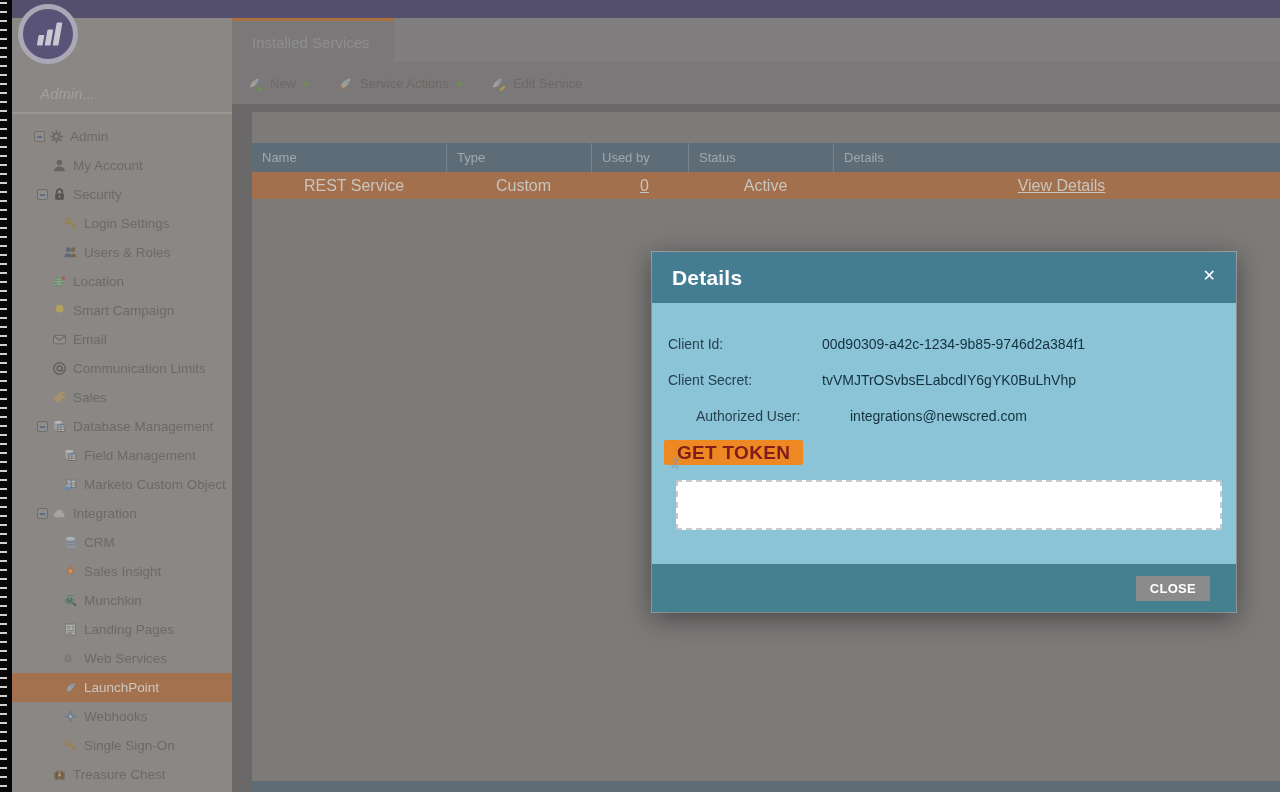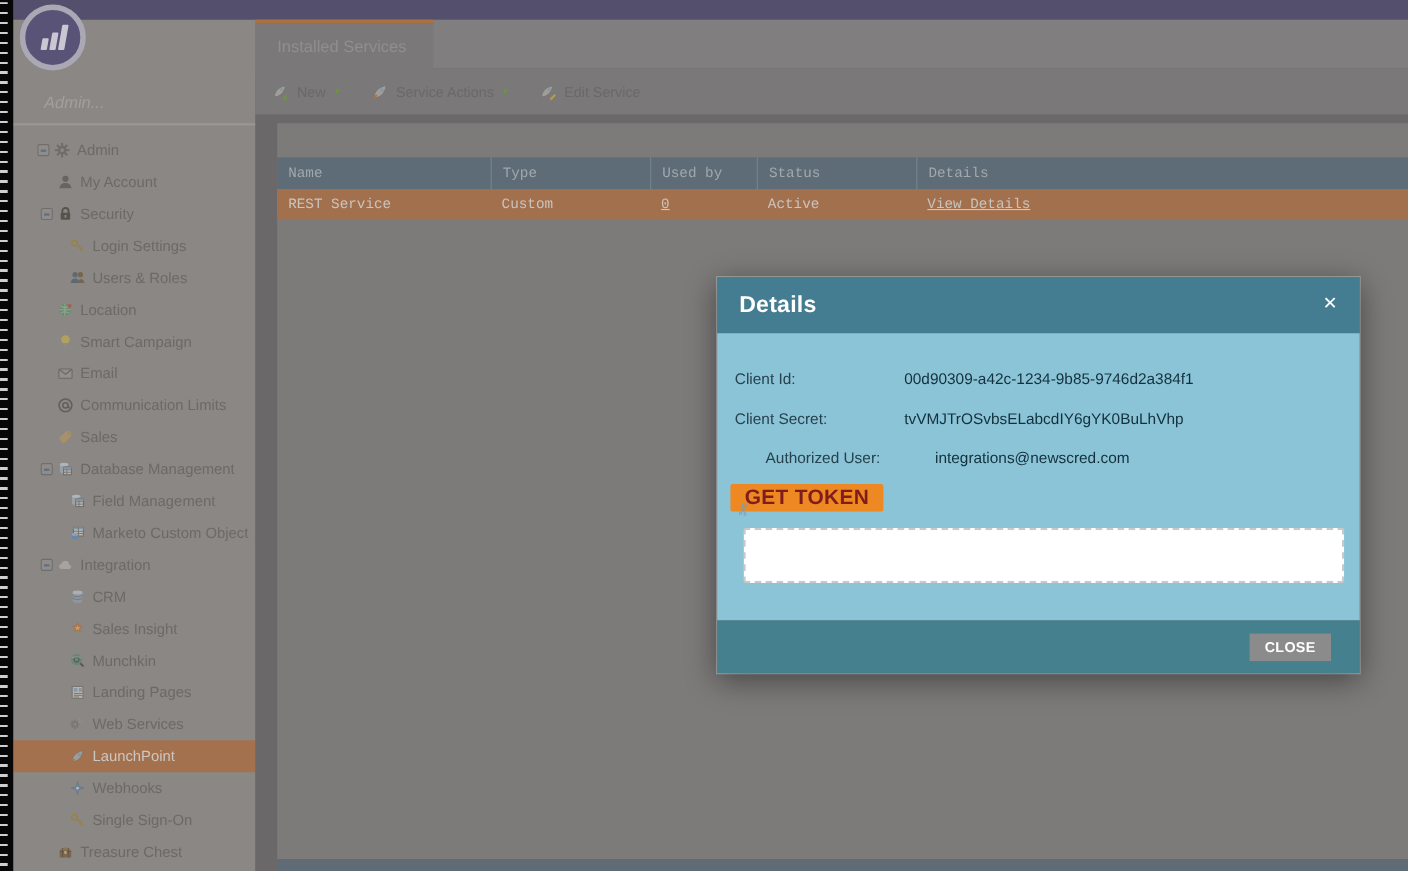--- a/index.html
+++ b/index.html
@@ -51,26 +51,26 @@
   .toolbar { position:absolute; top:44px; left:0; right:0; height:42px; background:#7a7878;
              display:flex; align-items:center; padding-left:15px; gap:28px; }
   .tbtn { background:none; border:0; display:inline-flex; align-items:center; gap:6px;
           font-family:"Liberation Sans",sans-serif; font-size:13px; color:#6b6966; cursor:pointer; }
   .ticon { width:17px; height:17px; display:inline-flex; }
   .ticon svg { width:100%; height:100%; }
   .caret { color:var(--dropdown-arrow-green,#6c9342); font-size:10px; margin-left:2px; }
 
   .panel { position:absolute; left:20px; right:0; top:94px; bottom:11px; background:var(--panel-bg,#7d7b7a); }
   .grid-head, .grid-row { display:grid; grid-template-columns:194px 145px 97px 145px 1fr; }
-  .grid-wrap { margin-top:31px;font-family:Liberation Mono, monospace; }
+  .grid-wrap { margin-top:31px; }
   .grid-head { height:29px; background:var(--table-header-bg,#5e6c77); }
   .grid-head .cell { line-height:29px; padding-left:10px; font-size:13px; color:#a2a8ac; }
   .grid-head .cell + .cell { border-left:1px solid rgba(255,255,255,.16); }
   .grid-row { height:27px; background:var(--selected-row-bg,#a3704d); cursor:pointer; }
-  .grid-row .cell { line-height:27px; padding-left:10px; font-size:13px; color:#c9c4be; }
+  .grid-row .cell { line-height:27px; padding-left:10px; font-size:16px; color:#c9c4be;text-align:center; }
   .linky { text-decoration:underline; cursor:pointer; }
   .bottomstrip { position:absolute; left:20px; right:0; bottom:0; height:11px; background:var(--bottom-strip,#5f6c76); }
 
   
   .modal { position:absolute; left:652px; top:252px; width:584px; height:360px; z-index:10;
            box-shadow:0 0 0 1px rgba(255,255,255,.3), 0 6px 26px rgba(0,0,0,.45); }
   .modal-head { position:absolute; top:0; left:0; right:0; height:51px; background:var(--modal-header-teal,#447d92); }
   .modal-head h2 { padding-left:20px; line-height:51px; font-size:21px; color:#fff; font-weight:bold; letter-spacing:.2px; }
   .modal-x { position:absolute; right:20px; top:16px; background:none; border:0; color:#fff;
              font-size:16px; font-weight:bold; cursor:pointer; line-height:1;

